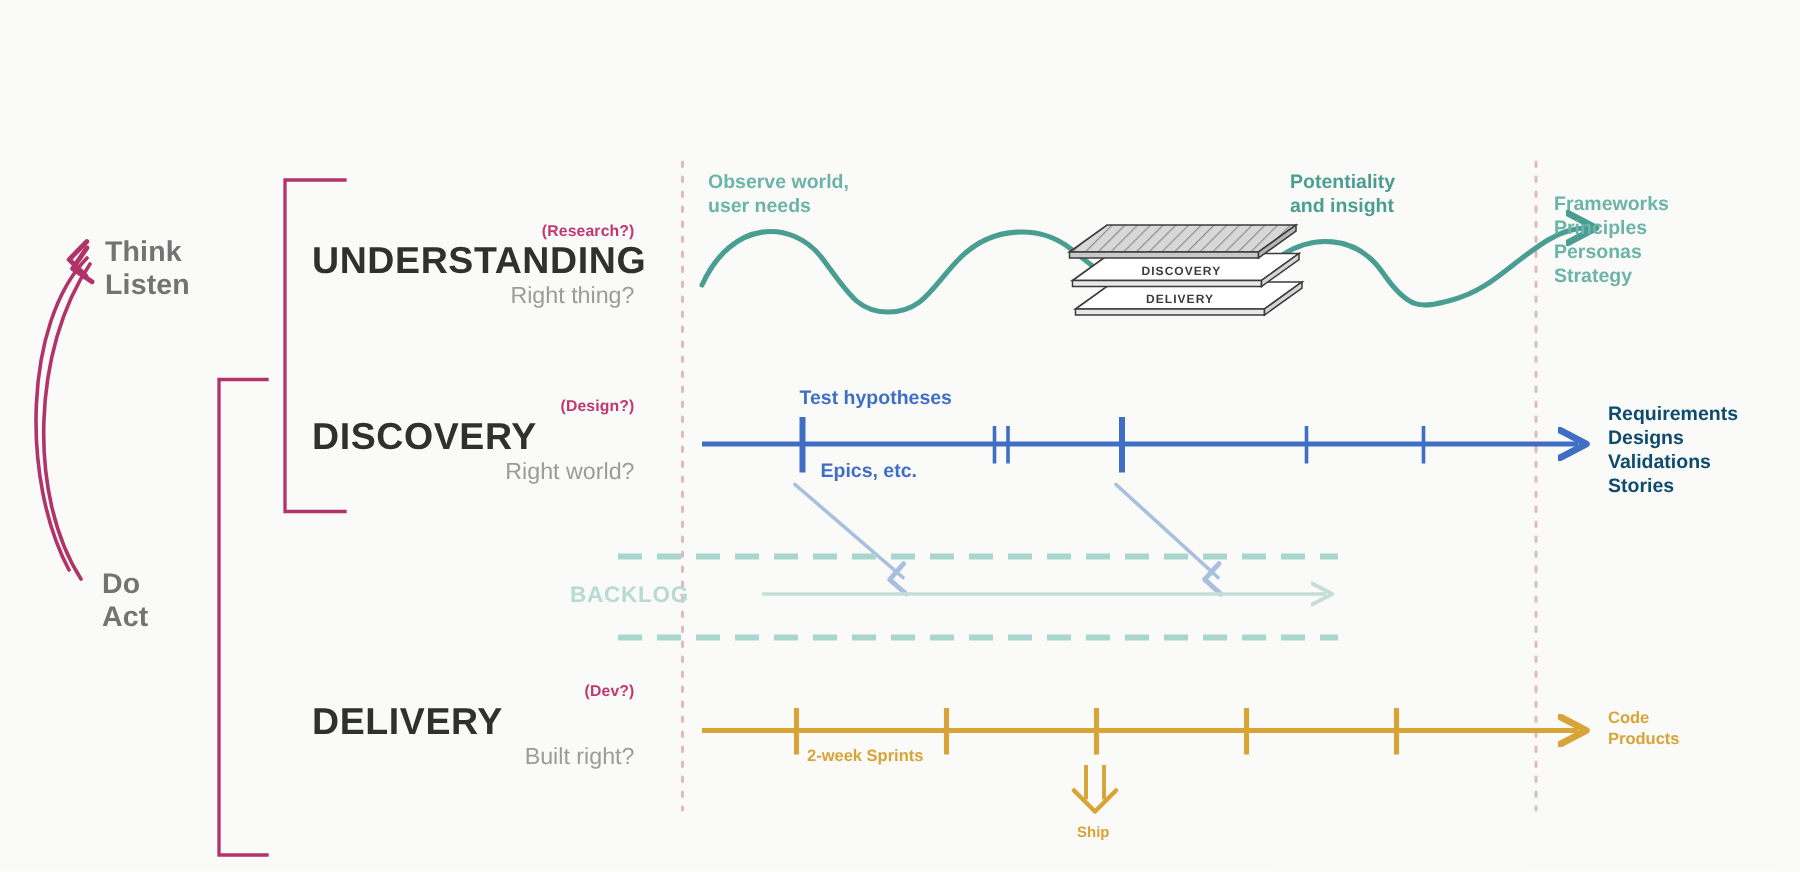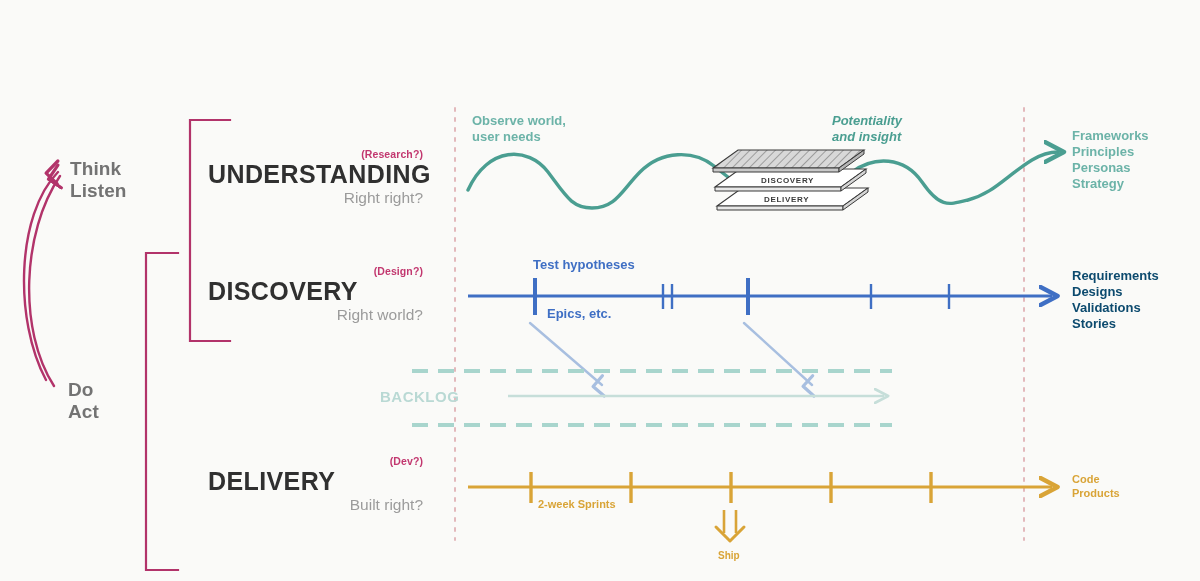--- a/index.html
+++ b/index.html
@@ -68,22 +68,22 @@
   .ann { position: absolute; white-space: pre; line-height: 1.24; }
   .ann-teal { color: #6cb3a8; font-weight: bold; font-size: 13px; }
   .ann-teal-dark { color: #4a9e91; font-weight: bold; font-size: 13px; }
   .ann-blue { color: #3f6fc4; font-weight: bold; font-size: 13px; }
   .ann-blue-light { color: #0c4a6e; font-weight: bold; font-size: 13px; }
   .ann-gold { color: #d9a437; font-weight: bold; font-size: 11px; }
   .ann-gold-sm { color: #d9a437; font-weight: bold; font-size: 10px; }
   .ann-backlog { color: #b9d9d4; font-weight: bold; font-size: 15px; letter-spacing: .5px; }
 
   #obs-world     { left: 472px; top: 113px; }
-  #potentiality  { left: 832px; top: 113px; font-style: italic; }
-  #out-understand{ left: 1072px; top: 128px; }
+  #potentiality  { left: 860px; top: 113px; }
+  #out-understand{ left: 1036px; top: 128px; }
   #test-hyp      { left: 533px; top: 257px; }
   #epics-etc     { left: 547px; top: 306px; }
   #out-discovery { left: 1072px; top: 268px; }
   #backlog-label { left: 380px; top: 388px; }
   #sprints-label { left: 538px; top: 498px; }
   #ship-label    { left: 718px; top: 550px; }
   #out-delivery  { left: 1072px; top: 473px; }
 
   .plane-label {
     position: absolute;
@@ -219,21 +219,21 @@
   </svg>
 
   <div class="txt cycle-label" id="think-listen">Think
 Listen</div>
   <div class="txt cycle-label" id="do-act">Do
 Act</div>
 
   <div class="phase-block" id="phase-understanding">
     <span class="phase-kicker">(Research?)</span>
     <span class="phase-title">UNDERSTANDING</span>
-    <div class="phase-sub">Right right?</div>
+    <div class="phase-sub">Right thing?</div>
   </div>
 
   <div class="phase-block" id="phase-discovery">
     <span class="phase-kicker">(Design?)</span>
     <span class="phase-title">DISCOVERY</span>
     <div class="phase-sub">Right world?</div>
   </div>
 
   <div class="phase-block" id="phase-delivery">
     <span class="phase-kicker">(Dev?)</span>

